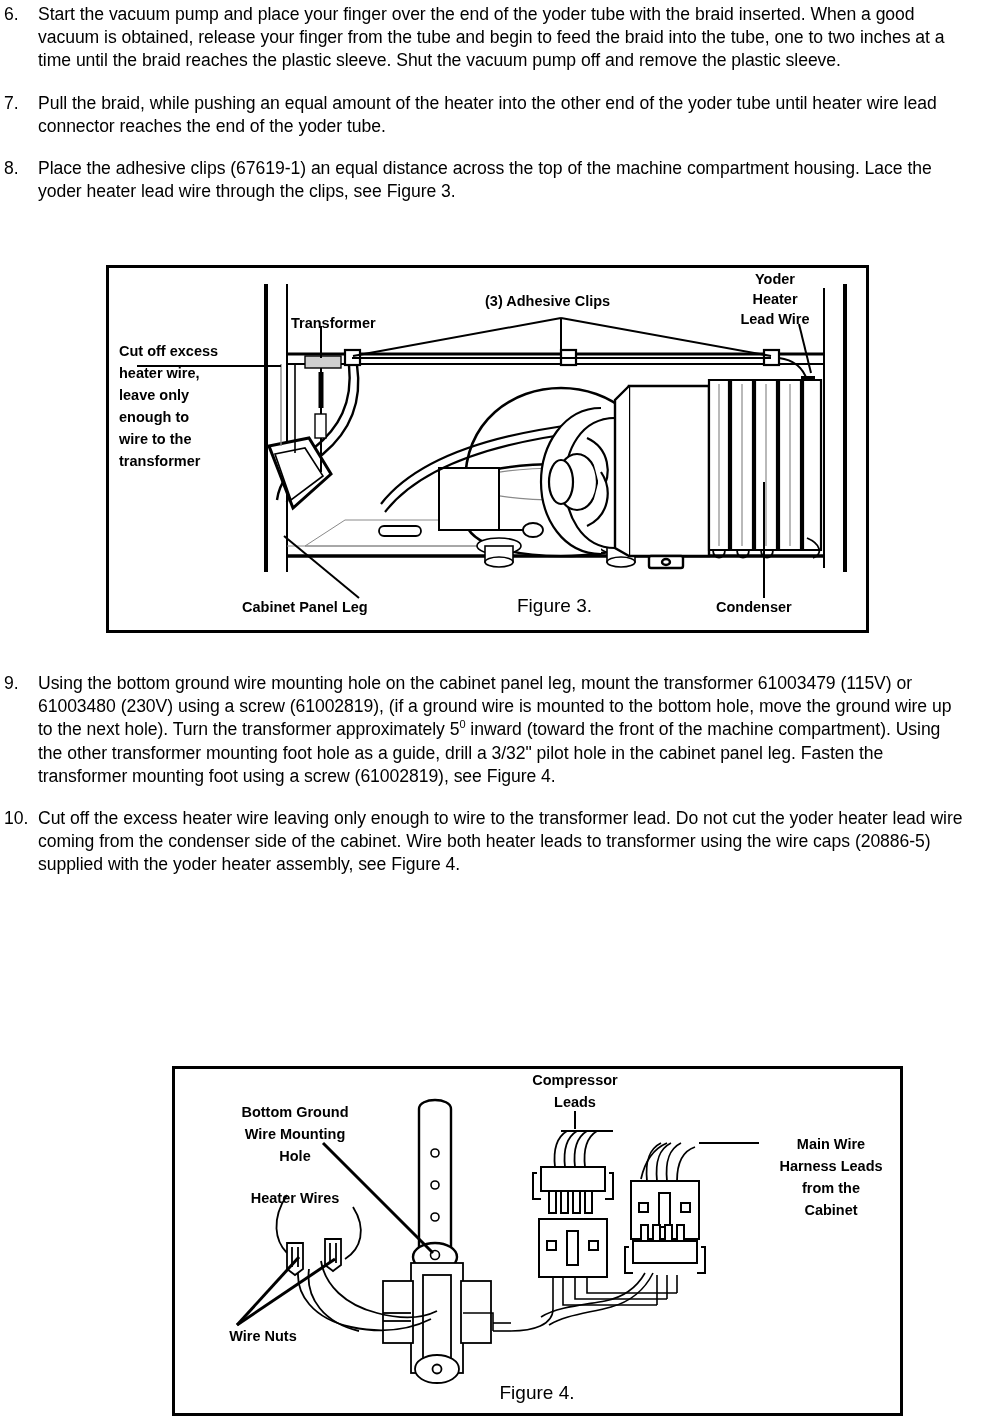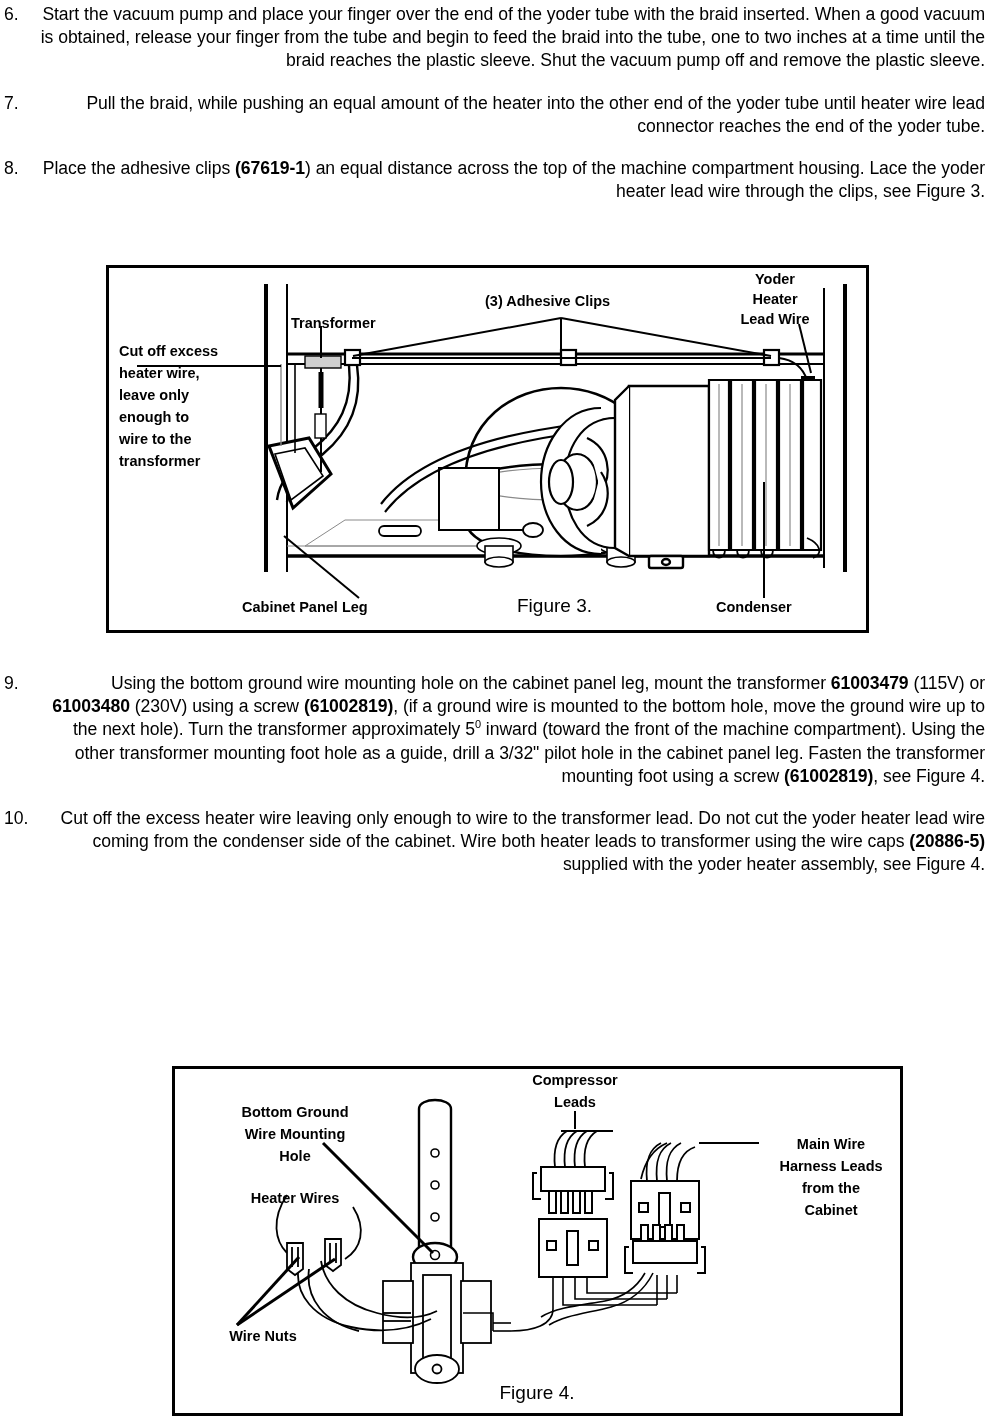--- a/index.html
+++ b/index.html
@@ -36,24 +36,24 @@
     text-align: left;
     padding-left: 4px;
     white-space: nowrap;
   }
   .step-body {
     flex: 1 1 auto;
     font-size: 17.6px;
     line-height: 23.2px;
     letter-spacing: -0.07px;
     word-spacing: 0.1px;
-    text-align: right;
-    padding-right: 8px;
-  }
-  .step-body b { font-weight: bold; }
+    text-align: left;
+    padding-right: 24px;
+  }
+  .step-body b { font-weight: normal; }
   sup.deg {
     font-size: 11px;
     vertical-align: super;
     line-height: 0;
   }
 
   .steps-top { padding-top: 3px; }
   .steps-mid { padding-top: 0; }
 
   

